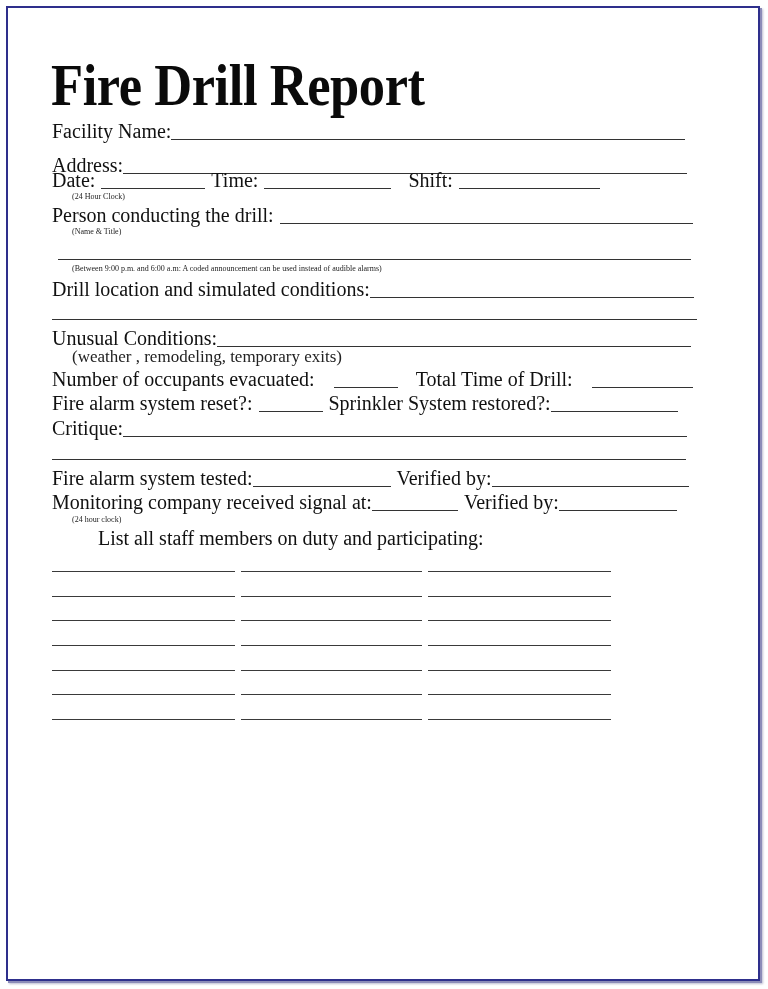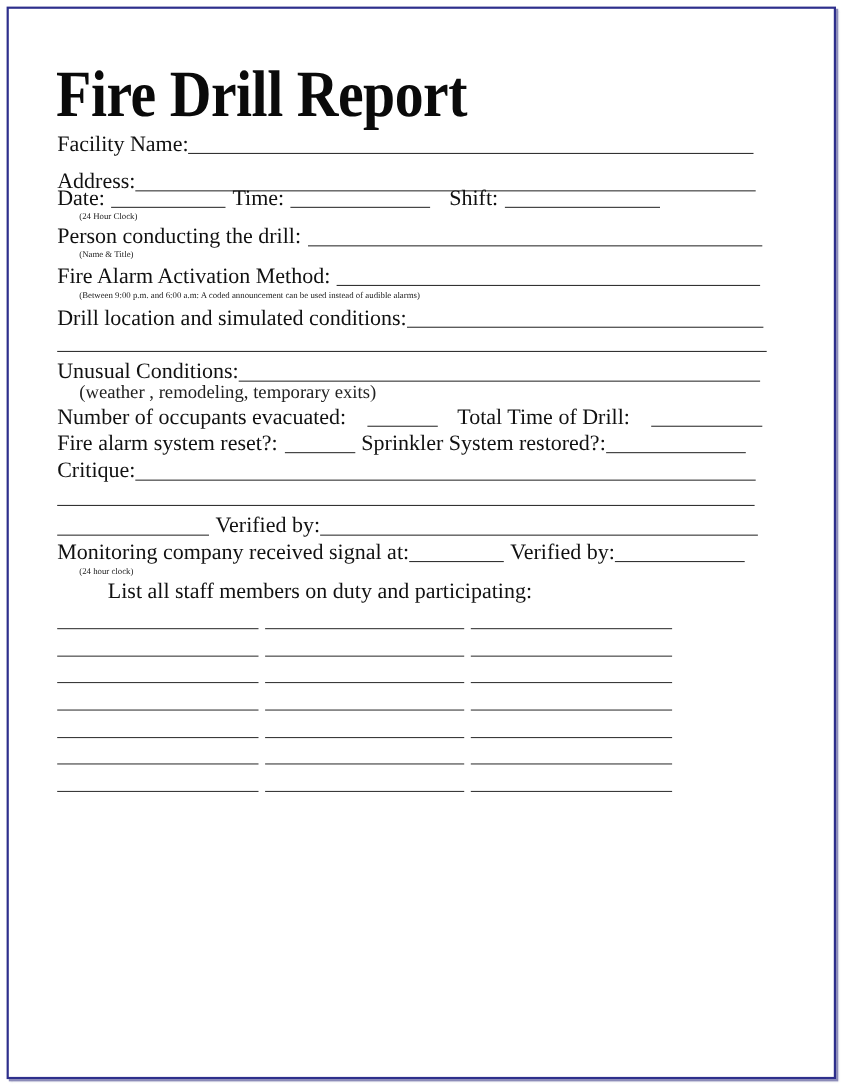--- a/index.html
+++ b/index.html
@@ -127,21 +127,20 @@
 </div>
 <div class="note" style="top:192px;">(24 Hour Clock)</div>
 
 <div class="line" style="top:204px; width:641px;">
   <span class="lbl">Person conducting the drill:</span>
   <span class="ul grow" style="margin-left:6px;"></span>
 </div>
 <div class="note" style="top:227px;">(Name &amp; Title)</div>
 
 <div class="line" style="top:240px; width:639px;">
-  <span class="lbl">Fire Alarm Activation Method:</span>
   <span class="ul grow" style="margin-left:6px;"></span>
 </div>
 <div class="note" style="top:264px;">(Between 9:00 p.m. and 6:00 a.m: A coded announcement can be used instead of audible alarms)</div>
 
 <div class="line" style="top:278px; width:642px;">
   <span class="lbl">Drill location and simulated conditions:</span>
   <span class="ul grow"></span>
 </div>
 <div class="blank" style="top:319px; width:645px;"></div>
 
@@ -165,20 +164,21 @@
   <span class="ul grow"></span>
 </div>
 
 <div class="line" style="top:417px; width:635px;">
   <span class="lbl">Critique:</span>
   <span class="ul grow"></span>
 </div>
 <div class="blank" style="top:459px; width:634px;"></div>
 
 <div class="line" style="top:467px; width:637px;">
+  <span class="lbl">Fire alarm system tested:</span>
   <span class="ul" style="width:138px;"></span>
   <span class="lbl" style="margin-left:6px;">Verified by:</span>
   <span class="ul grow"></span>
 </div>
 
 <div class="line" style="top:491px; width:625px;">
   <span class="lbl">Monitoring company received signal at:</span>
   <span class="ul" style="width:86px;"></span>
   <span class="lbl" style="margin-left:6px;">Verified by:</span>
   <span class="ul grow"></span>

